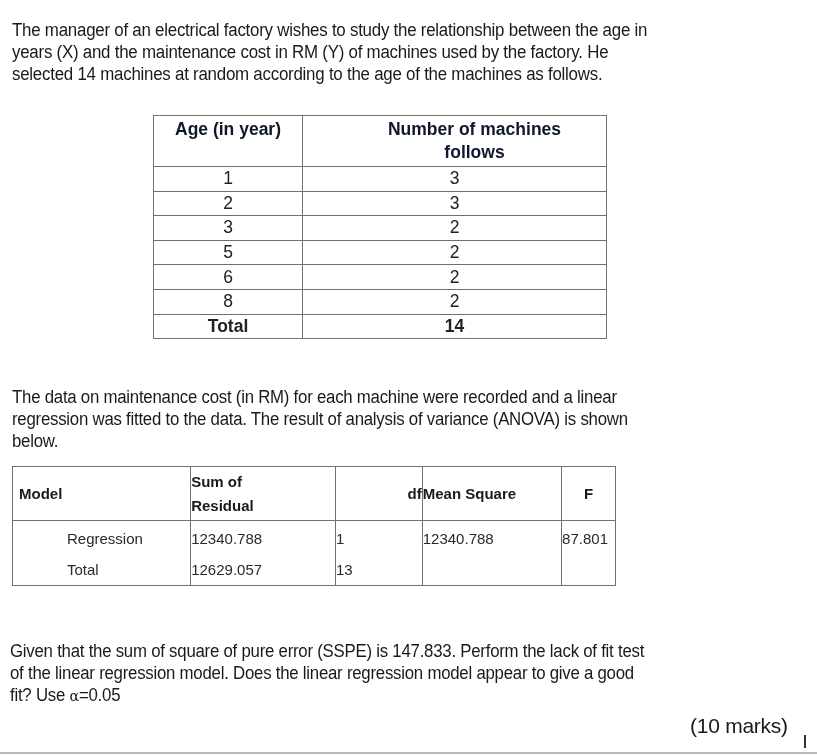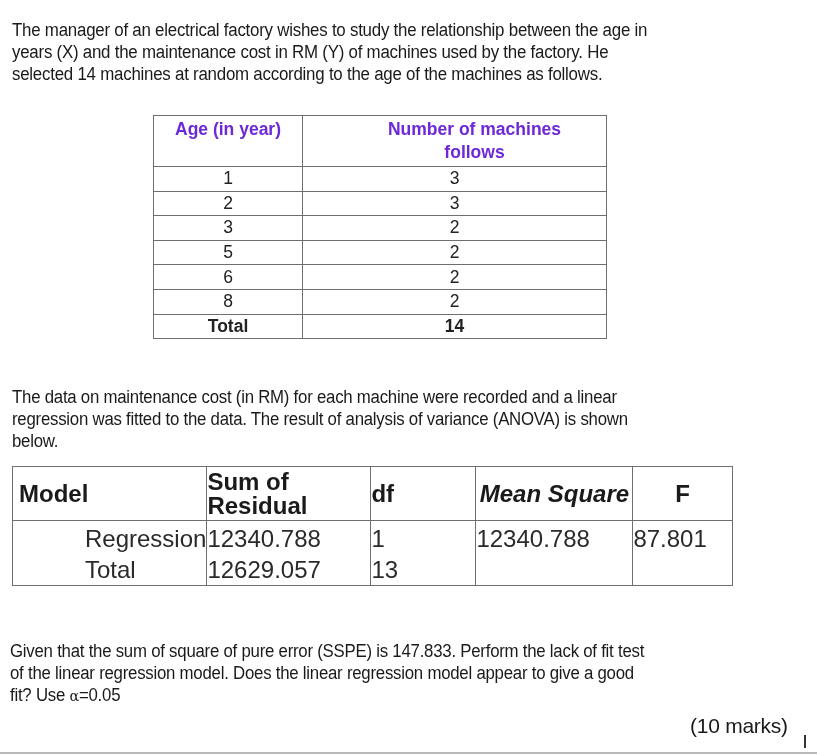--- a/index.html
+++ b/index.html
@@ -14,38 +14,38 @@
     #p1 { left: 12px; top: 19px; width: 800px; transform: scaleX(0.96); }
     #p2 { left: 12px; top: 386px; width: 800px; transform: scaleX(0.955); }
     #p3 { left: 10px; top: 640px; width: 800px; transform: scaleX(0.955); }
     .line { display: block; white-space: nowrap; }
 
     table { border-collapse: collapse; position: absolute; }
     td, th { border: 1.3px solid #6f6f6f; padding: 0; }
 
     
     #age-table { left: 153px; top: 115px; width: 454px; font-size: 17.5px; }
-    #age-table th { font-weight: bold; vertical-align: top; height: 48px; line-height: 23px; color:#6d28d9; }
+    #age-table th { font-weight: bold; vertical-align: top; height: 48px; line-height: 23px; color:#0f172a; }
     #age-table th.c1 { width: 148px; padding-top: 2px; }
     #age-table th.c2 { padding-top: 2px; padding-left: 40px; }
     #age-table td { text-align: center; height: 23.6px; line-height: 23px; color:#222; }
     #age-table tr.total td { font-weight: bold; }
 
     
-    #anova-table { left: 12px; top: 466px; width: 721px; font-size: 24px; }
+    #anova-table { left: 12px; top: 466px; width: 604px; font-size: 15px; }
     #anova-table th { font-weight: bold; height: 53px; line-height: 24px; color:#1a1a1a; }
     #anova-table th.model { text-align: left; padding-left: 6px; width: 185px; }
     #anova-table th.ss { width: 163px; text-align: left; }
-    #anova-table th.df { width: 104px; text-align: left; }
-    #anova-table th.ms { width: 156px; text-align: center; font-style: italic; }
+    #anova-table th.df { width: 104px; text-align: right; }
+    #anova-table th.ms { width: 156px; text-align: left; }
     #anova-table th.f { text-align: center; }
     #anova-table td { border-top: none; border-bottom: none; height: 31px; line-height: 31px; color:#2a2a2a; }
     #anova-table tr.first td { border-top: 1.3px solid #6f6f6f; padding-top: 2px; }
     #anova-table tr.last td { border-bottom: 1.3px solid #6f6f6f; }
-    #anova-table td.label { padding-left: 72px; text-align: left; }
+    #anova-table td.label { padding-left: 54px; text-align: left; }
     #anova-table td.num { padding-right: 7px; }
 
     #marks { position: absolute; left: 690px; top: 714px; font-size: 21px; letter-spacing:-0.25px; }
     #cursor-bar { position: absolute; left: 804px; top: 735px; width: 1.5px; height: 13px; background: #333; }
     #bottom-rule { position: absolute; left: 0; top: 752px; width: 817px; height: 2px; background: #b9b9b9; }
     .alpha { font-family: "DejaVu Serif", serif; font-size: 15px; }
   </style>
 </head>
 <body>
 

